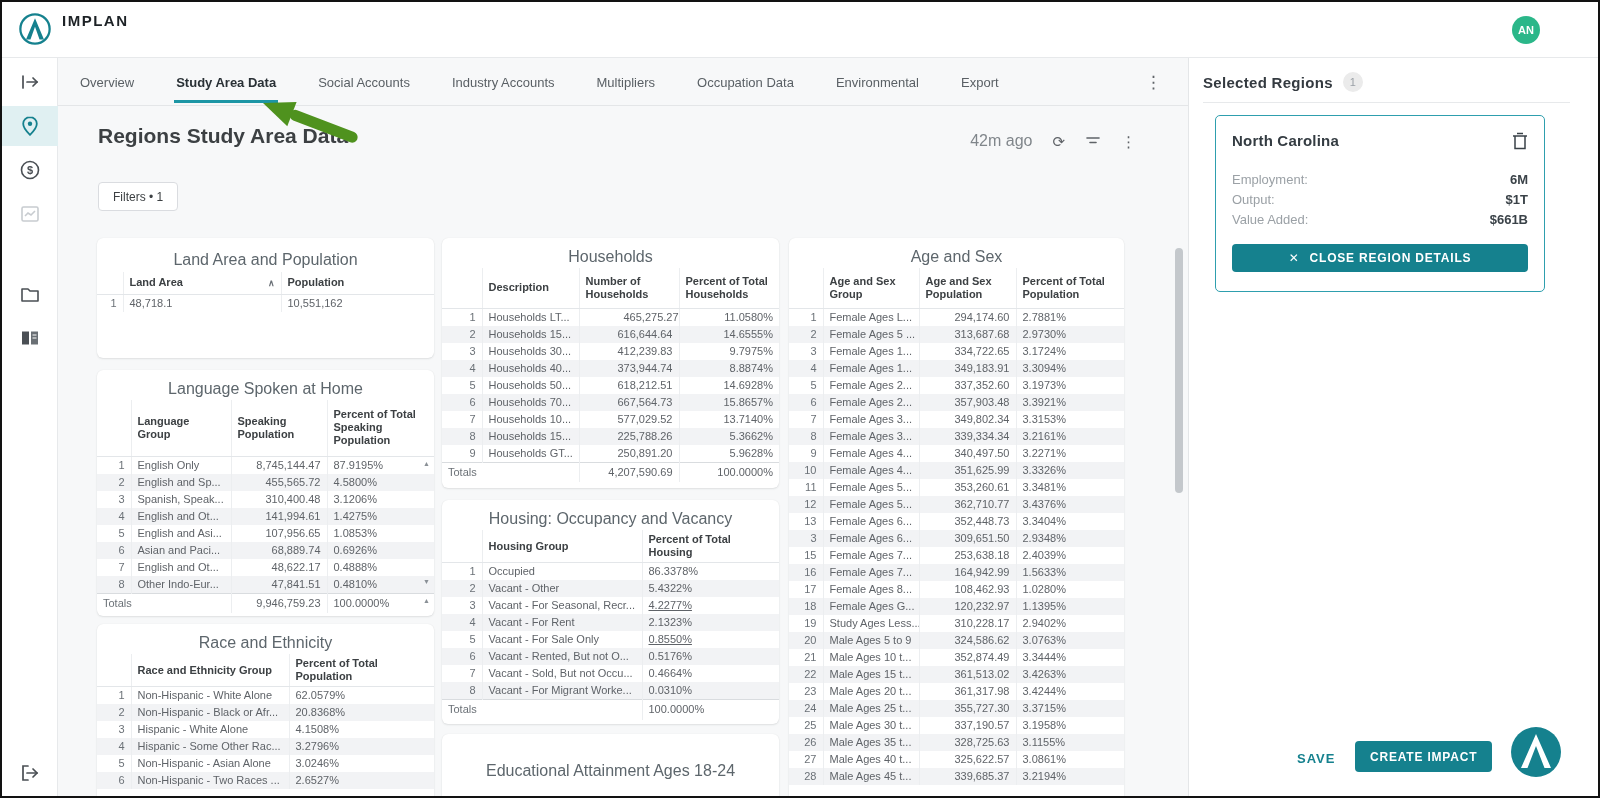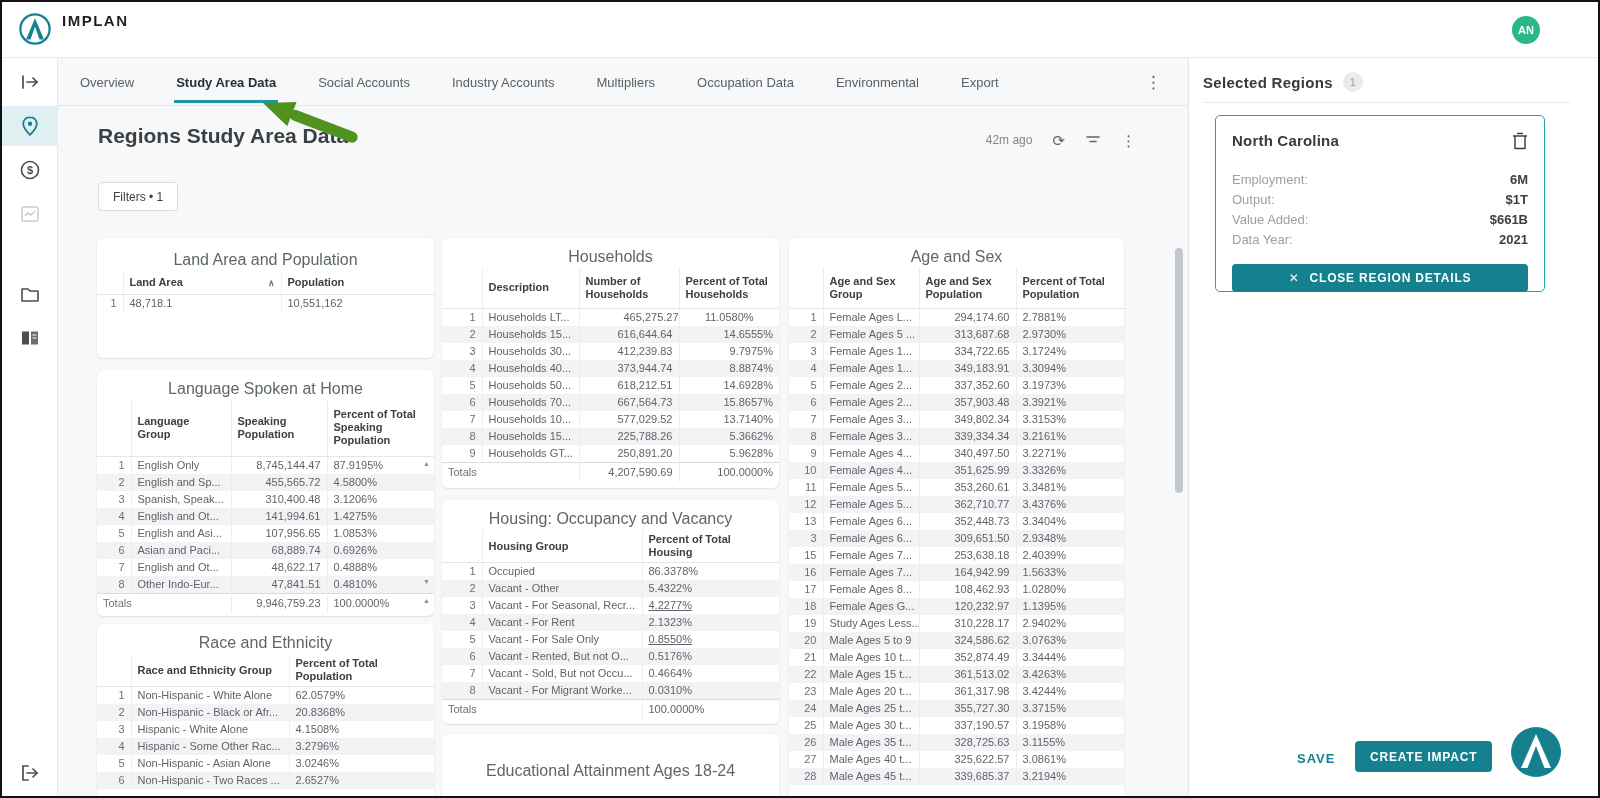--- a/index.html
+++ b/index.html
@@ -23,21 +23,21 @@
   
   .main { position:absolute; left:56px; top:56px; width:1130px; bottom:0; background:#f7f8f9; }
   .tabbar { position:absolute; left:0; top:0; right:0; height:48px; background:#f7f8f9; border-bottom:1px solid #e4e6e8; display:flex; align-items:center; padding-left:20px; gap:38px; z-index:6; }
   .tab { font-size:13px; color:#5a6065; padding:15px 2px 13px; cursor:pointer; white-space:nowrap; }
   .tab.active { color:#2a3136; font-weight:bold; border-bottom:3px solid #1d96a5; padding-bottom:10px; }
   .tab-kebab { position:absolute; right:26px; top:14px; font-size:17px; color:#5f6368; cursor:pointer; }
 
   .content { position:absolute; left:0; top:48px; right:0; bottom:0; overflow:hidden; }
   .page-title { position:absolute; left:40px; top:18px; font-size:21px; color:#3c4043; }
   .page-meta { position:absolute; right:52px; top:26px; display:flex; align-items:center; gap:20px; color:#5f6368; }
-  .meta-updated { font-size:12px; color:#80868b; }
+  .meta-updated { font-size:16px; color:#80868b; }
   .meta-ic { font-size:15px; color:#5f6368; cursor:pointer; line-height:1; }
   .filters-btn { position:absolute; left:40px; top:76px; height:29px; padding:0 14px; background:#fff; border:1px solid #dadce0; border-radius:4px; font-size:12px; color:#3c4043; display:flex; align-items:center; cursor:pointer; }
 
   
   .card { position:absolute; background:#fff; border-radius:6px; box-shadow:0 1px 2px rgba(60,64,67,.12), 0 0 1px rgba(60,64,67,.1); overflow:hidden; }
   .card-title { text-align:center; font-size:16px; color:#5d666c; padding-top:10px; height:30px; }
   .card-title.tall { padding-top:13px; height:34px; }
   table.t { width:100%; border-collapse:collapse; table-layout:fixed; font-size:11px; color:#5f6368; }
   .t thead th { font-size:11px; font-weight:bold; color:#3c4043; text-align:left; padding:3px 6px; line-height:13px; vertical-align:middle; border-bottom:1px solid #e3e6e9; }
   .t thead th + th, .t td + td { border-left:1px solid #eceef0; }
@@ -352,21 +352,21 @@
             <th>Description</th>
             <th>Number of Households</th>
             <th>Percent of Total Households</th>
           </tr>
             </thead>
           <tbody>
               <tr>
                 <td class="rn" style="text-align: right;">1</td>
                 <td style="text-align: left;">Households LT...</td>
                 <td style="text-align: right; padding-left: 44px;">465,275.27</td>
-                <td style="text-align: center;">11.0580%</td>
+                <td style="text-align: right;">11.0580%</td>
               </tr>
               <tr>
                 <td class="rn" style="text-align: right;">2</td>
                 <td style="text-align: left;">Households 15...</td>
                 <td style="text-align: right;">616,644.64</td>
                 <td style="text-align: right;">14.6555%</td>
               </tr>
               <tr>
                 <td class="rn" style="text-align: right;">3</td>
                 <td style="text-align: left;">Households 30...</td>
@@ -709,24 +709,20 @@
           <span class="rc-value">6M</span>
         </div>
         <div class="rc-row">
           <span class="rc-label">Output:</span>
           <span class="rc-value">$1T</span>
         </div>
         <div class="rc-row">
           <span class="rc-label">Value Added:</span>
           <span class="rc-value">$661B</span>
         </div>
-        <div class="rc-row">
-          <span class="rc-label">Data Year:</span>
-          <span class="rc-value">2021</span>
-        </div>
       </div>
       <button class="rc-close">
         <span class="x">✕</span>
         <span>CLOSE REGION DETAILS</span>
       </button>
     </div>
 
     <button class="rp-save">SAVE</button>
     <button class="rp-create">CREATE IMPACT</button>
     <span class="rp-logo">

